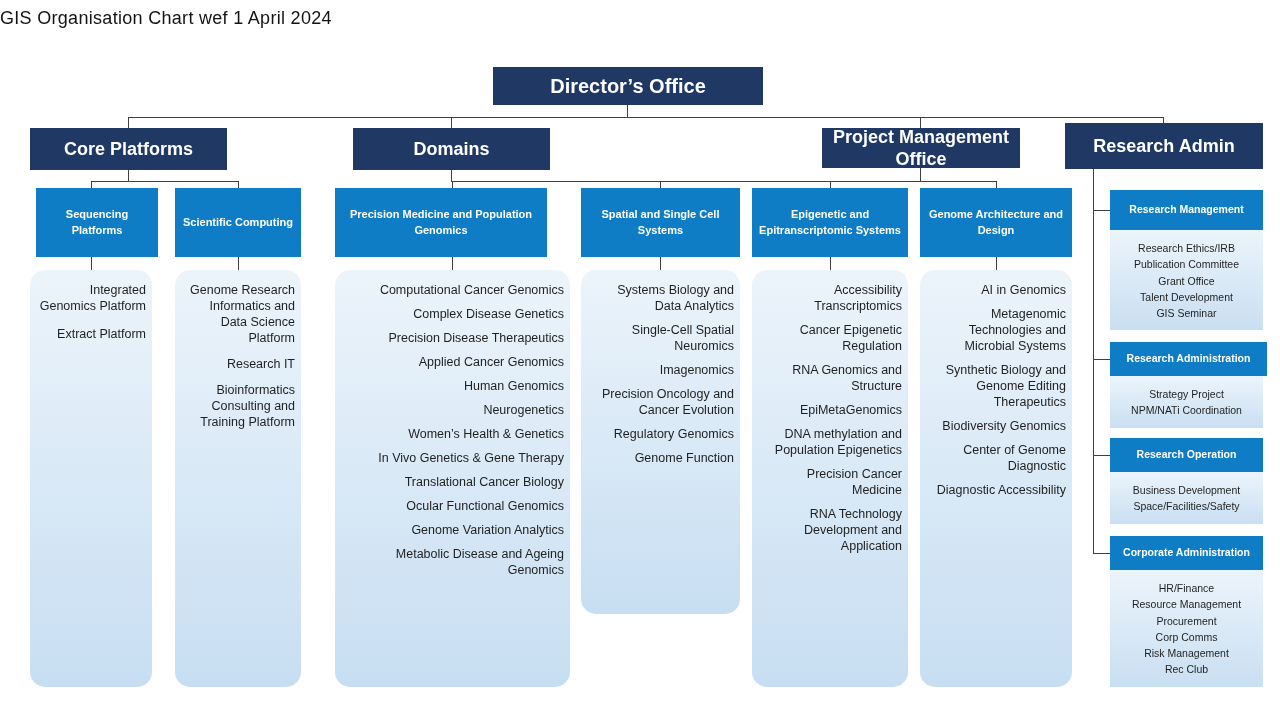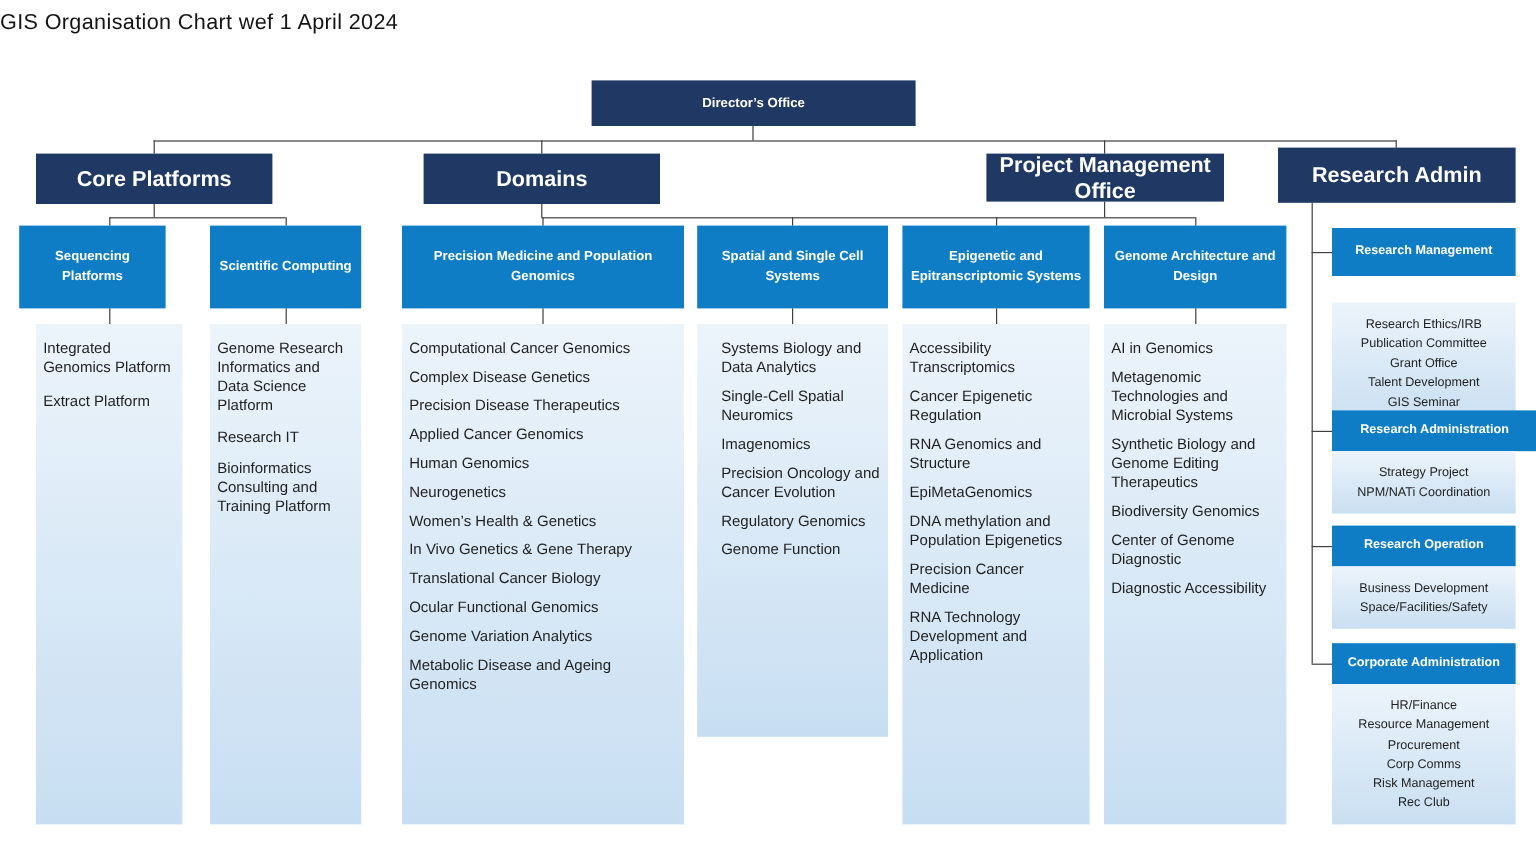--- a/index.html
+++ b/index.html
@@ -4,26 +4,26 @@
 <style>
   html,body{margin:0;padding:0;background:#ffffff;}
   .canvas{position:relative;width:1280px;height:720px;background:#ffffff;
           font-family:"Liberation Sans",sans-serif;overflow:hidden;}
   .title{position:absolute;top:8px;left:0;width:100%;text-align:left;
          font-size:18px;font-weight:500;color:#141414;letter-spacing:.3px;}
   .box{position:absolute;display:flex;align-items:center;justify-content:center;
        text-align:center;color:#ffffff;font-weight:bold;box-sizing:border-box;padding:2px 6px;}
   .navy{background:#1F3864;}
   .blue{background:#0F7DC5;}
-  .lvl1{font-size:11px;}
+  .lvl1{font-size:20px;}
   .lvl2{font-size:18px;line-height:1.25;}
   .hdr3{font-size:11px;line-height:1.45;}
   .hdr4{font-size:10.5px;line-height:1.3;}
   .panel{position:absolute;background:linear-gradient(180deg,#ECF4FB 0%,#C7DEF2 100%);
-         box-sizing:border-box;text-align:left;color:#1f1f1f;padding:12px 6px 0;}
+         box-sizing:border-box;text-align:right;color:#1f1f1f;padding:12px 6px 0;border-radius:15px;}
   .panel .item{font-size:12.5px;line-height:1.28;margin:0 0 8px;}
   .apanel{position:absolute;background:linear-gradient(180deg,#ECF4FB 0%,#C9DFF2 100%);
           box-sizing:border-box;text-align:center;color:#1f1f1f;padding:10px 4px 0;}
   .apanel .item{font-size:10.5px;line-height:1.55;margin:0;}
   .lv{position:absolute;width:1px;background:#404040;}
   .lh{position:absolute;height:1px;background:#404040;}
 </style>
 </head>
 <body>
 
@@ -31,23 +31,23 @@
 
   <div class="title">GIS Organisation Chart wef 1 April 2024</div>
 
   <div class="box navy lvl1" style="left:493px;top:67px;width:270px;height:38px;">Director’s Office</div>
 
   <div class="box navy lvl2" style="left:30px;top:128px;width:197px;height:42px;">Core Platforms</div>
   <div class="box navy lvl2" style="left:353px;top:128px;width:197px;height:42px;">Domains</div>
   <div class="box navy lvl2" style="left:822px;top:128px;width:198px;height:40px;">Project Management Office</div>
   <div class="box navy lvl2" style="left:1065px;top:123px;width:198px;height:46px;">Research Admin</div>
 
-  <div class="box blue hdr3" style="left:16px;top:188px;width:122px;height:69px;">Sequencing Platforms</div>
+  <div class="box blue hdr3" style="left:36px;top:188px;width:122px;height:69px;">Sequencing Platforms</div>
   <div class="box blue hdr3" style="left:175px;top:188px;width:126px;height:69px;">Scientific Computing</div>
-  <div class="box blue hdr3" style="left:335px;top:188px;width:235px;height:69px;">Precision Medicine and Population Genomics</div>
+  <div class="box blue hdr3" style="left:335px;top:188px;width:212px;height:69px;">Precision Medicine and Population Genomics</div>
   <div class="box blue hdr3" style="left:581px;top:188px;width:159px;height:69px;">Spatial and Single Cell Systems</div>
   <div class="box blue hdr3" style="left:752px;top:188px;width:156px;height:69px;">Epigenetic and Epitranscriptomic Systems</div>
   <div class="box blue hdr3" style="left:920px;top:188px;width:152px;height:69px;">Genome Architecture and Design</div>
 
   <div class="panel" style="left:30px;top:270px;width:122px;height:417px;">
     <div class="item" style="margin-bottom:12px">Integrated Genomics Platform</div>
     <div class="item">Extract Platform</div>
   </div>
 
   <div class="panel" style="left:175px;top:270px;width:126px;height:417px;">
@@ -93,29 +93,29 @@
   <div class="panel" style="left:920px;top:270px;width:152px;height:417px;">
     <div class="item">AI in Genomics</div>
     <div class="item">Metagenomic Technologies and Microbial Systems</div>
     <div class="item">Synthetic Biology and Genome Editing Therapeutics</div>
     <div class="item">Biodiversity Genomics</div>
     <div class="item">Center of Genome Diagnostic</div>
     <div class="item">Diagnostic Accessibility</div>
   </div>
 
   <div class="box blue hdr4" style="left:1110px;top:190px;width:153px;height:40px;">Research Management</div>
-  <div class="apanel" style="left:1110px;top:230px;width:153px;height:100px;margin-top:22px;">
+  <div class="apanel" style="left:1110px;top:230px;width:153px;height:100px;">
     <div class="item">Research Ethics/IRB</div>
     <div class="item">Publication Committee</div>
     <div class="item">Grant Office</div>
     <div class="item">Talent Development</div>
     <div class="item">GIS Seminar</div>
   </div>
 
-  <div class="box blue hdr4" style="left:1110px;top:342px;width:171px;height:34px;">Research Administration</div>
+  <div class="box blue hdr4" style="left:1110px;top:342px;width:157px;height:34px;">Research Administration</div>
   <div class="apanel" style="left:1110px;top:376px;width:153px;height:52px;">
     <div class="item">Strategy Project</div>
     <div class="item">NPM/NATi Coordination</div>
   </div>
 
   <div class="box blue hdr4" style="left:1110px;top:438px;width:153px;height:34px;">Research Operation</div>
   <div class="apanel" style="left:1110px;top:472px;width:153px;height:52px;">
     <div class="item">Business Development</div>
     <div class="item">Space/Facilities/Safety</div>
   </div>

